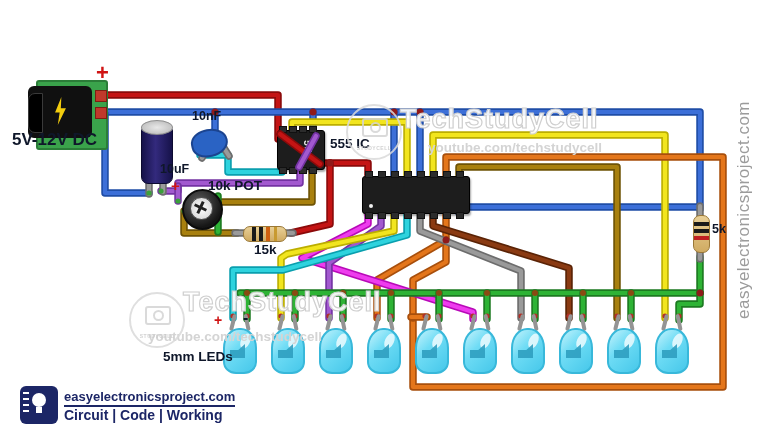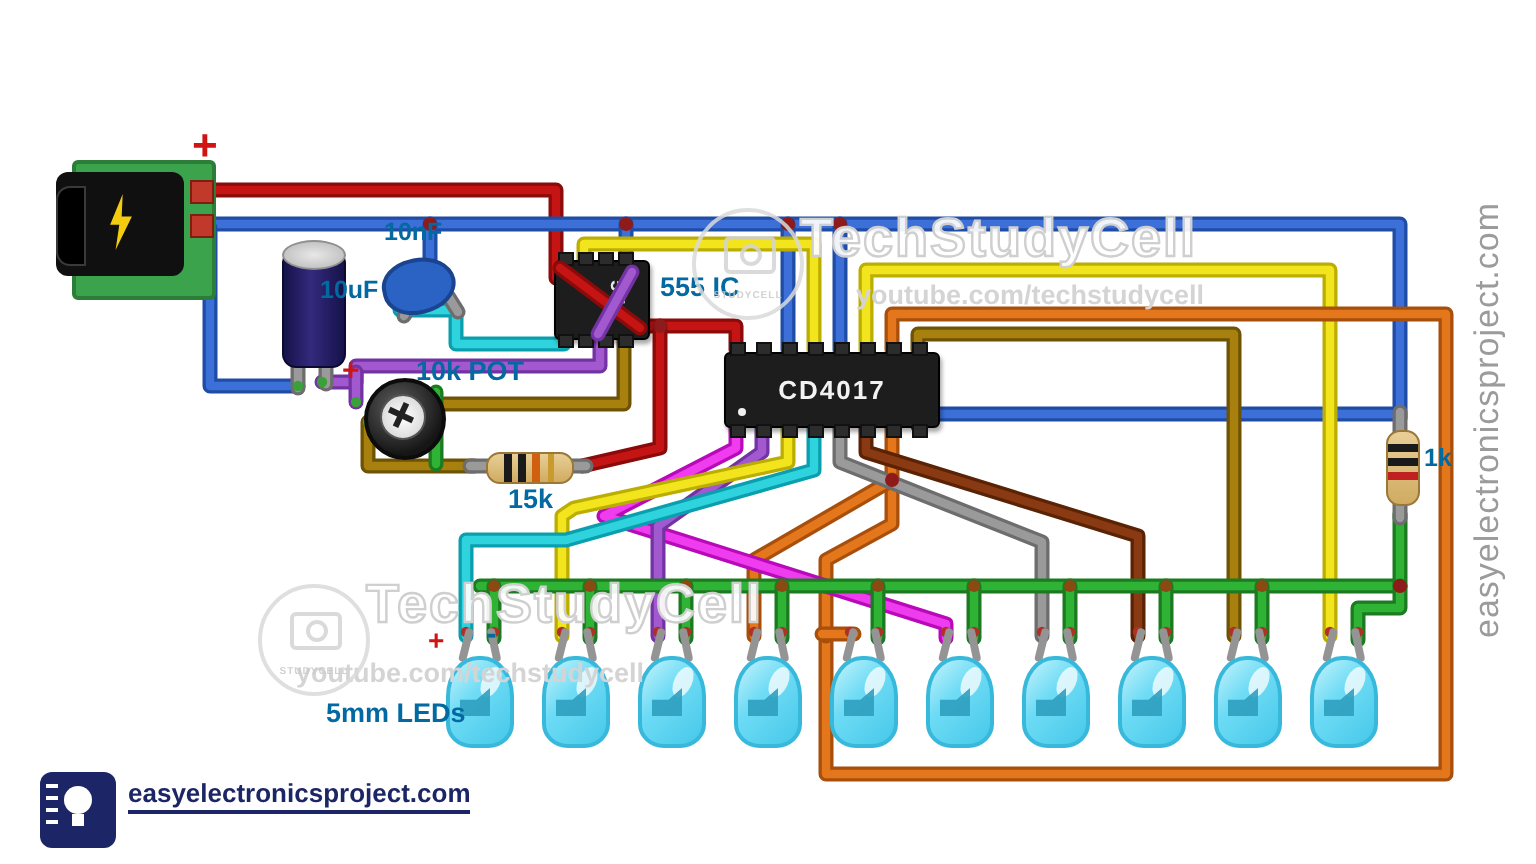--- a/index.html
+++ b/index.html
@@ -1,21 +1,21 @@
 <!DOCTYPE html>
 <html><head>
 <meta charset="utf-8">
 <style>
   html,body{margin:0;padding:0;background:#888;}
   .stage{position:relative;width:768px;height:432px;background:#ffffff;overflow:hidden;
          font-family:"Liberation Sans",sans-serif;}
   .abs{position:absolute;}
   svg.layer{position:absolute;left:0;top:0;pointer-events:none;}
   .title{left:0;right:0;top:24px;text-align:center;font-size:25px;font-weight:bold;color:#175a1e;letter-spacing:.5px;}
-  .lbl{position:absolute;font-weight:bold;color:#0369a1;font-size:13px;}
+  .lbl{position:absolute;font-weight:bold;color:#0f172a;font-size:13px;}
   .red{color:#d01414;}
   
   .pcb{left:36px;top:80px;width:68px;height:66px;background:#3aa34b;border:2px solid #2b7d38;border-radius:3px;}
   .barrel{left:28px;top:86px;width:64px;height:52px;background:#101010;border-radius:6px;}
   .barrel-hole{left:28px;top:93px;width:13px;height:38px;background:#000;border:1px solid #3a3a3a;border-radius:7px 0 0 7px;}
   .bolt{left:52px;top:97px;width:17px;height:28px;background:#f2cc0e;
         clip-path:polygon(55% 0,18% 55%,45% 55%,34% 100%,82% 40%,52% 40%);}
   .term{width:10px;height:10px;background:#c0392b;border:1px solid #7e1f12;position:absolute;}
   
   .cap10uf{left:141px;top:126px;width:30px;height:56px;background:linear-gradient(90deg,#16124a,#332a7d 45%,#16124a);border:1px solid #0c0a30;border-radius:5px 5px 7px 7px;}
@@ -232,37 +232,37 @@
       <circle cx="161" cy="191" r="2.6" fill="#3aa03a"></circle>
     </svg>
 
   <div class="abs pcb"></div>
   <div class="abs barrel"></div>
   <div class="abs barrel-hole"></div>
   <div class="abs bolt"></div>
   <div class="term" style="left:95px;top:90px;"></div>
   <div class="term" style="left:95px;top:107px;"></div>
   <div class="lbl red" style="left:96px;top:60px;font-size:22px;">+</div>
+  <div class="lbl" style="left:12px;top:130px;font-size:17px;">5V-12V DC</div>
 
   <div class="abs cap10uf"></div>
   <div class="abs cap10uf-top"></div>
-  <div class="lbl" style="left:160px;top:138px;font-size:12.5px;">10uF</div>
+  <div class="lbl" style="left:160px;top:162px;font-size:12.5px;">10uF</div>
   <div class="lbl red" style="left:171px;top:177px;font-size:15px;">+</div>
 
   <div class="abs cap10nf"></div>
   <div class="lbl" style="left:192px;top:109px;font-size:12.5px;">10nF</div>
 
   <div class="chip c555">
     <span class="vtxt">555</span>
     <span class="dot-w" style="right:7px;top:5px;"></span>
   </div>
   <div class="lbl" style="left:330px;top:136px;font-size:13.5px;">555 IC</div>
 
   <div class="chip cd4017">
-    <span class="txt">CD4017</span>
     <span class="dot-w" style="left:6px;bottom:5px;"></span>
   </div>
   <div id="pins">
       <div class="pin" style="left: 365px; top: 171px;"></div>
       <div class="pin" style="left: 365px; top: 212px;"></div>
       <div class="pin" style="left: 378px; top: 171px;"></div>
       <div class="pin" style="left: 378px; top: 212px;"></div>
       <div class="pin" style="left: 391px; top: 171px;"></div>
       <div class="pin" style="left: 391px; top: 212px;"></div>
       <div class="pin" style="left: 404px; top: 171px;"></div>
@@ -297,21 +297,21 @@
     <span class="band" style="left:22px;top:0;width:4px;height:14px;background:#d06010;"></span>
     <span class="band" style="left:30px;top:0;width:3px;height:14px;background:#c89a30;"></span>
   </div>
   <div class="lbl" style="left:254px;top:242px;font-size:13.5px;">15k</div>
 
   <div class="res" style="left:693px;top:215px;width:15px;height:36px;">
     <span class="band" style="left:0;top:6px;width:15px;height:4px;background:#1a1a1a;"></span>
     <span class="band" style="left:0;top:13px;width:15px;height:4px;background:#1a1a1a;"></span>
     <span class="band" style="left:0;top:20px;width:15px;height:4px;background:#c02020;"></span>
   </div>
-  <div class="lbl" style="left:712px;top:222px;font-size:12.5px;">1k</div>
+  <div class="lbl" style="left:712px;top:222px;font-size:12.5px;">5k</div>
 
   <div id="led-row">
       <div class="led" style="left: 223px; top: 314px;">
         <span class="lead l"></span>
         <span class="lead r"></span>
         <span class="led-body"></span>
         <span class="led-shine"></span>
         <span class="led-chip"></span>
       </div>
       <div class="led" style="left: 271px; top: 314px;">
@@ -406,14 +406,15 @@
 
   <div class="abs brand-icon">
     <span class="bulb"></span>
     <span class="bulb-base"></span>
     <span class="spine" style="top:6px;"></span>
       <span class="spine" style="top:12px;"></span>
     <span class="spine" style="top:18px;"></span>
       <span class="spine" style="top:24px;"></span>
   </div>
   <div class="abs brand-line1">easyelectronicsproject.com</div>
+  <div class="abs brand-line2">Circuit | Code | Working</div>
 
 </div>
 
 </body></html>

